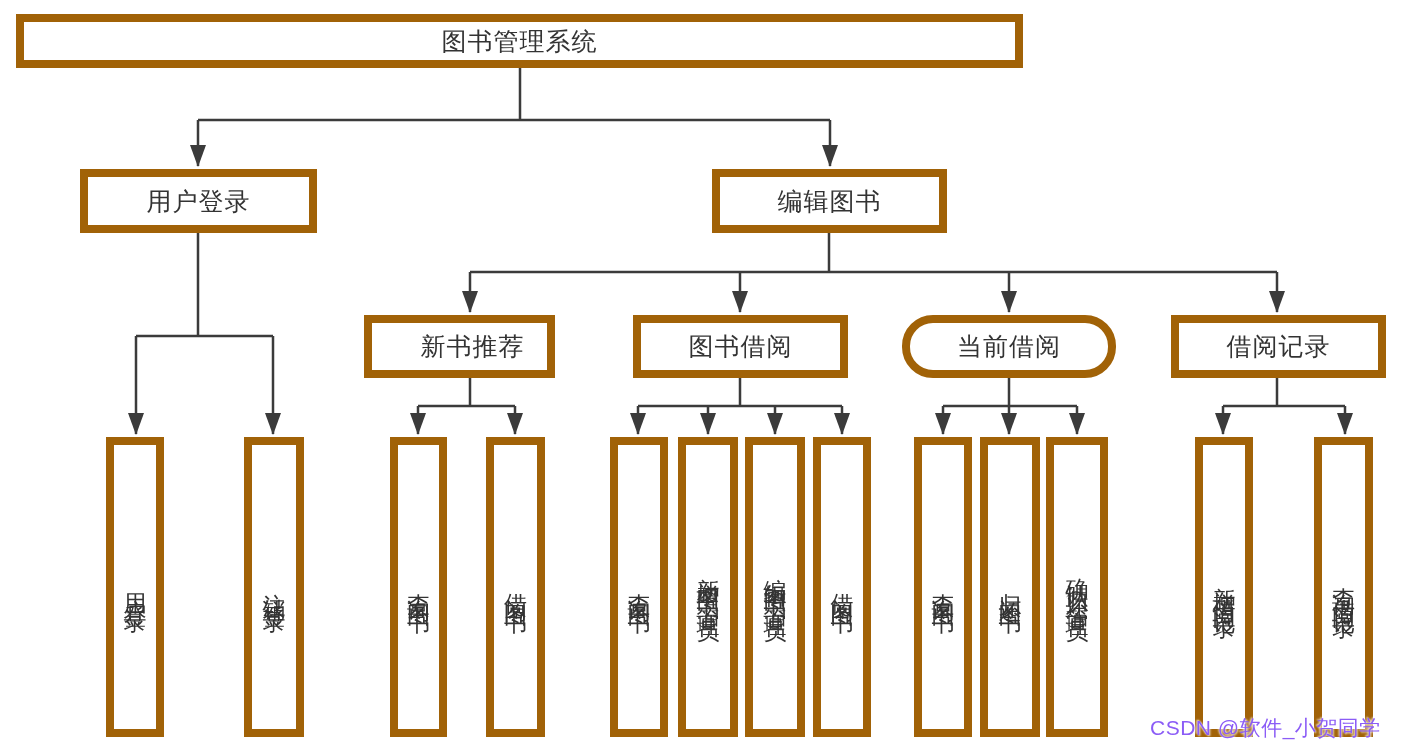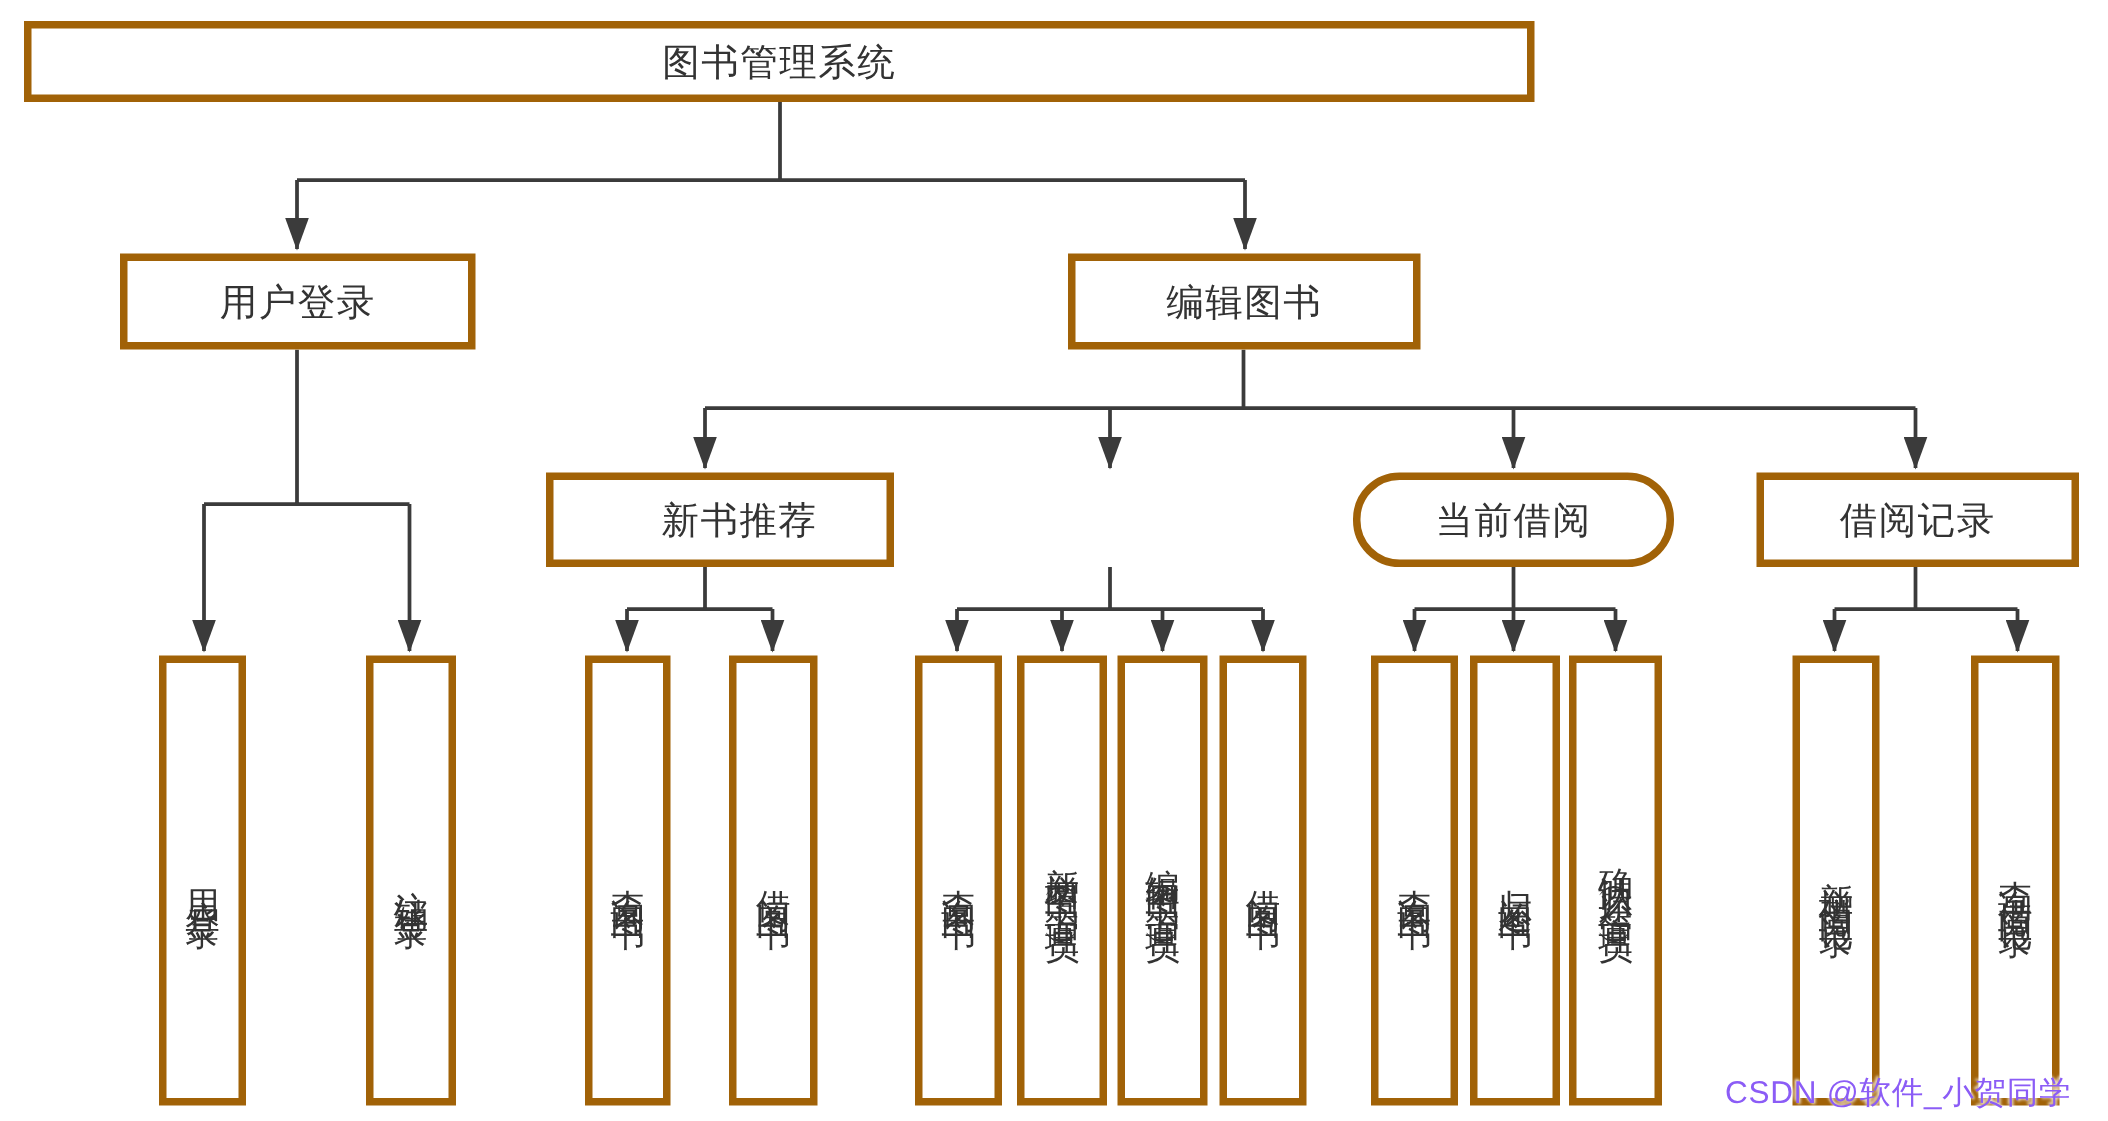--- a/index.html
+++ b/index.html
@@ -14,21 +14,21 @@
   .wires {
     position: absolute;
     left: 0; top: 0;
     width: 1405px; height: 747px;
     pointer-events: none;
   }
   .box {
     position: absolute;
     box-sizing: border-box;
     background: #ffffff;
-    border: 5px solid #a16207;
+    border: 8px solid #a16207;
     color: #333333;
     display: flex;
     align-items: center;
     justify-content: center;
     text-align: center;
     z-index: 2;
   }
   .h-box {
     font-size: 25px;
     letter-spacing: 1px;
@@ -93,21 +93,22 @@
     <line x1="1077" y1="406" x2="1077" y2="434" stroke="#3b3b3b" stroke-width="2.5" marker-end="url(#ah)"></line>
     <line x1="1223" y1="406" x2="1223" y2="434" stroke="#3b3b3b" stroke-width="2.5" marker-end="url(#ah)"></line>
     <line x1="1345" y1="406" x2="1345" y2="434" stroke="#3b3b3b" stroke-width="2.5" marker-end="url(#ah)"></line>
   </svg>
 
   <div class="box h-box" style="left:16px; top:14px; width:1007px; height:54px;">图书管理系统</div>
 
   <div class="box h-box" style="left:80px; top:169px; width:237px; height:64px;">用户登录</div>
   <div class="box h-box" style="left:712px; top:169px; width:235px; height:64px;">编辑图书</div>
 
-  <div class="box h-box" style="left:364px; top:315px; width:232px; height:63px;padding-left:26px;">新书推荐</div>
+  <div class="box h-box" style="left:364px; top:315px; width:191px; height:63px;padding-left:26px;">新书推荐</div>
+  <div class="box h-box" style="left:633px; top:315px; width:215px; height:63px;">图书借阅</div>
   <div class="box h-box" style="left:902px; top:315px; width:214px; height:63px;border-radius:31px;">当前借阅</div>
   <div class="box h-box" style="left:1171px; top:315px; width:215px; height:63px;">借阅记录</div>
 
   <div class="box v-box" style="left:106px; top:437px; width:58px; height:300px;">
     <span class="v-text">用户登录</span>
   </div>
   <div class="box v-box" style="left:244px; top:437px; width:60px; height:300px;">
     <span class="v-text">注销登录</span>
   </div>
   <div class="box v-box" style="left:390px; top:437px; width:57px; height:300px;">

